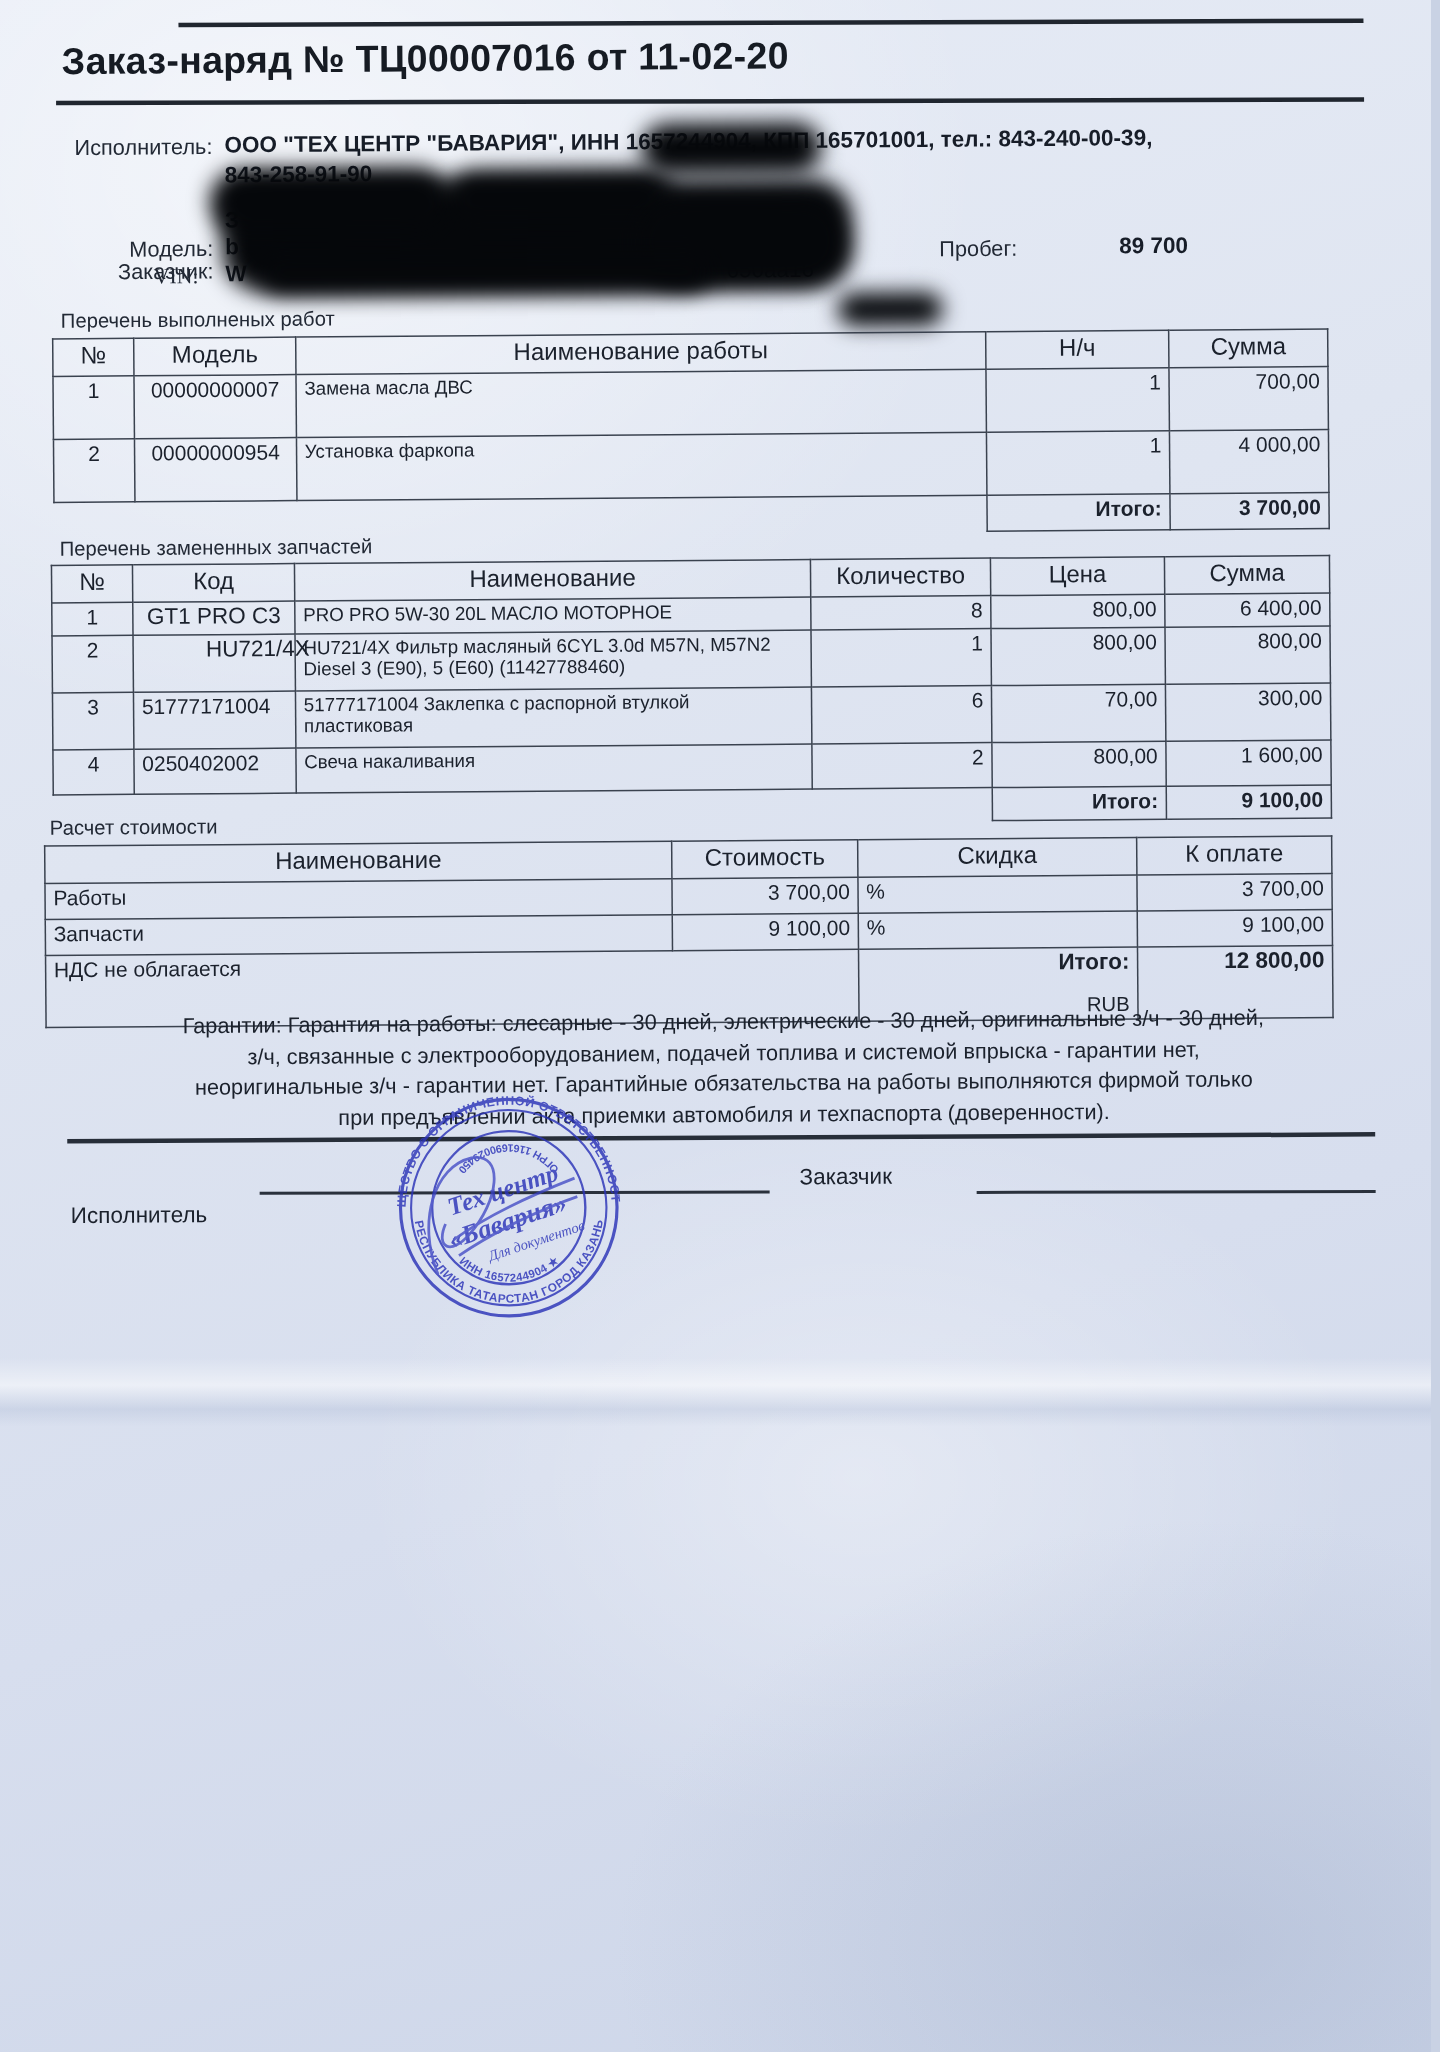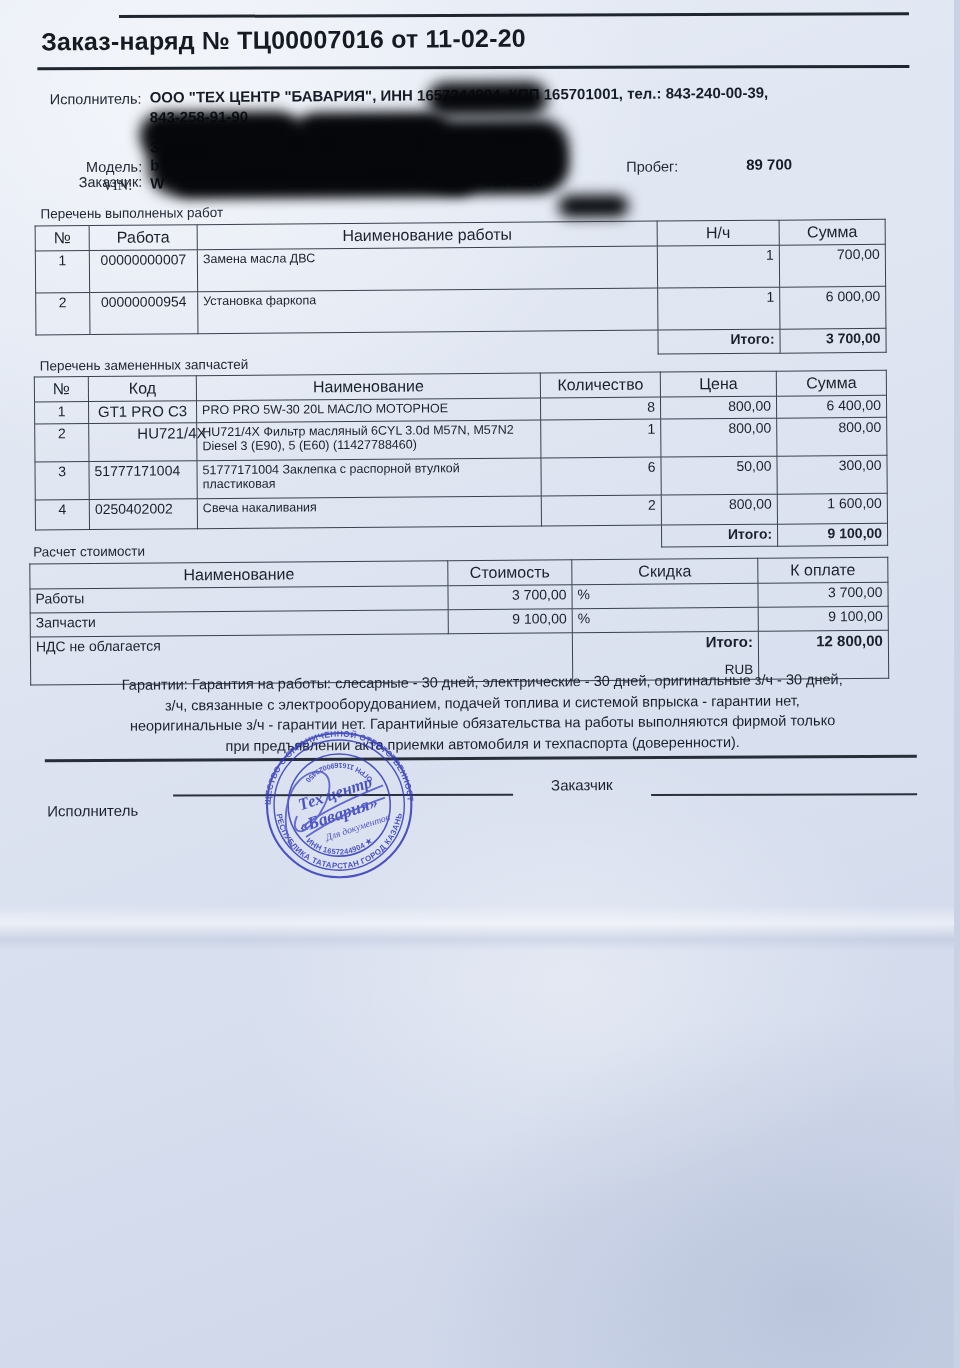--- a/index.html
+++ b/index.html
@@ -177,40 +177,40 @@
       <colgroup>
         <col style="width:54px">
           <col style="width:108px">
           <col style="width:460px">
         <col style="width:122px">
           <col style="width:106px">
       </colgroup>
       <thead>
         <tr>
           <th>№</th>
-          <th>Работа</th>
+          <th>Модель</th>
           <th>Наименование работы</th>
           <th>Н/ч</th>
           <th>Сумма</th>
         </tr>
       </thead>
       <tbody>
         <tr style="height:42px;">
           <td class="c vtop">1</td>
           <td class="c vtop" style="word-break:break-all;">00000000007</td>
           <td class="l vtop nm-cell">Замена масла  ДВС</td>
           <td class="r vtop">1</td>
           <td class="r vtop">700,00</td>
         </tr>
         <tr style="height:42px;">
           <td class="c vtop">2</td>
           <td class="c vtop" style="word-break:break-all;">00000000954</td>
           <td class="l vtop nm-cell">Установка фаркопа</td>
           <td class="r vtop">1</td>
-          <td class="r vtop">6 000,00</td>
+          <td class="r vtop">4 000,00</td>
         </tr>
         <tr style="height:24px;">
           <td class="nb"></td>
           <td class="nb"></td>
           <td class="nb"></td>
           <td class="r strong">Итого:</td>
           <td class="r strong">3 700,00</td>
         </tr>
       </tbody>
     </table>
@@ -251,21 +251,21 @@
           <td class="l vtop nm-cell">HU721/4X Фильтр масляный 6CYL 3.0d M57N, M57N2 Diesel 3 (E90), 5 (E60) (11427788460)</td>
           <td class="r vtop">1</td>
           <td class="r vtop">800,00</td>
           <td class="r vtop">800,00</td>
         </tr>
         <tr style="height:38px;">
           <td class="c vtop">3</td>
           <td class="l vtop" style="word-break:break-all;">51777171004</td>
           <td class="l vtop nm-cell">51777171004 Заклепка с распорной втулкой пластиковая</td>
           <td class="r vtop">6</td>
-          <td class="r vtop">50,00</td>
+          <td class="r vtop">70,00</td>
           <td class="r vtop">300,00</td>
         </tr>
         <tr style="height:30px;">
           <td class="c vtop">4</td>
           <td class="l vtop">0250402002</td>
           <td class="l vtop nm-cell">Свеча накаливания</td>
           <td class="r vbot">2</td>
           <td class="r vbot">800,00</td>
           <td class="r vbot">1 600,00</td>
         </tr>
@@ -325,21 +325,21 @@
       <div>Гарантии: Гарантия на работы: слесарные - 30 дней, электрические - 30 дней, оригинальные з/ч - 30 дней,</div>
       <div>з/ч, связанные с электрооборудованием, подачей топлива и системой впрыска - гарантии нет,</div>
       <div>неоригинальные з/ч - гарантии нет. Гарантийные обязательства на работы выполняются фирмой только</div>
       <div>при предъявлении акта приемки автомобиля и техпаспорта (доверенности).</div>
     </div>
 
     <div class="sig-rule-top"></div>
     <div class="sig-label" style="left:44px; top:799px;">Исполнитель</div>
     <div class="sig-line" style="left:170px; top:793px; width:340px; transform:rotate(0.3deg);"></div>
 
-    <div class="sig-label" style="left:548px; top:777px;">Заказчик</div>
+    <div class="sig-label" style="left:530px; top:777px;">Заказчик</div>
     <div class="sig-line" style="left:648px; top:796px; width:266px; transform:rotate(0.3deg);"></div>
 
     <div id="stamp">
       <svg viewBox="0 0 200 200" xmlns="http://www.w3.org/2000/svg">
         <defs>
           <path id="arcTop" d="M 22,100 A 78,78 0 0 1 178,100" fill="none"></path>
           <path id="arcBottom" d="M 28,100 A 72,72 0 0 0 172,100" fill="none"></path>
           <path id="arcInnerBottom" d="M 44,100 A 56,56 0 0 0 156,100" fill="none"></path>
           <path id="arcInnerBottom2" d="M 52,100 A 48,48 0 0 0 148,100" fill="none"></path>
         </defs>

